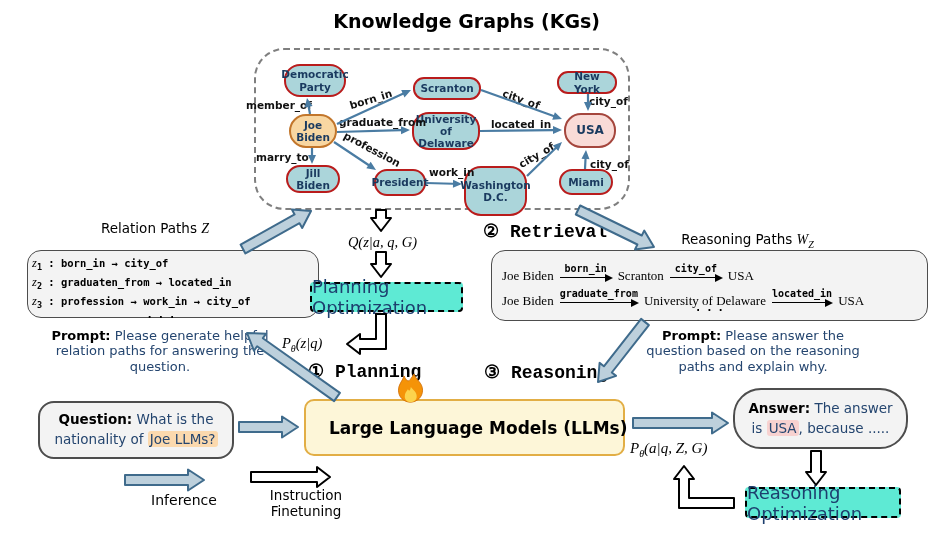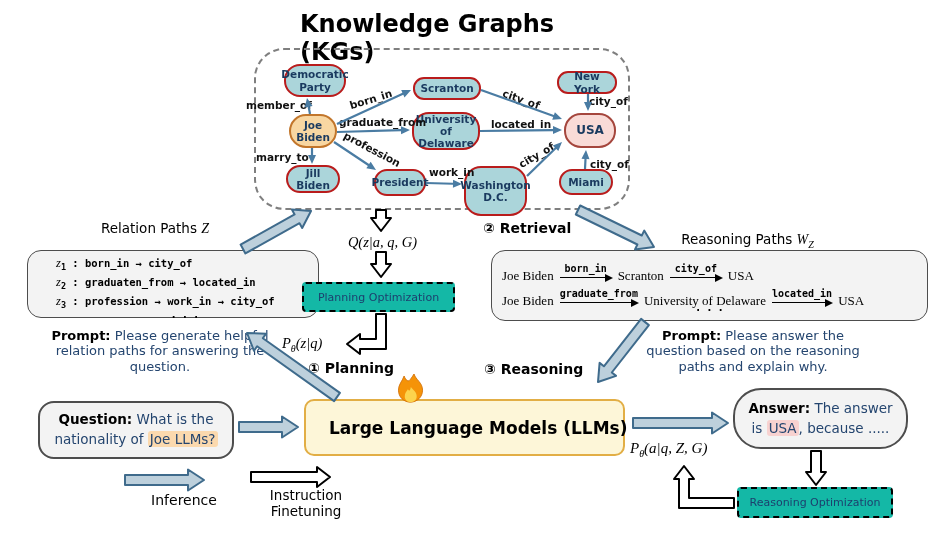--- a/index.html
+++ b/index.html
@@ -1,41 +1,41 @@
 <!DOCTYPE html>
 <html><head>
 <meta charset="utf-8">
 <style>
   html,body{margin:0;padding:0;background:#fff;}
   #fig{position:relative;width:934px;height:550px;background:#fff;overflow:hidden;
        font-family:"DejaVu Sans",sans-serif;color:#000;}
   .abs{position:absolute;}
   .ctr{text-align:center;}
   
-  #kg-title{left:300px;top:10px;width:300px;font-size:24px;font-weight:bold;text-align:left;}
+  #kg-title{left:300px;top:10px;width:300px;font-size:19px;font-weight:bold;text-align:right;}
   #kg-box{left:254px;top:48px;width:372px;height:158px;border:2.2px dashed #7f7f7f;border-radius:30px;}
   .node{position:absolute;display:flex;align-items:center;justify-content:center;text-align:center;
         font-size:10.5px;font-weight:600;line-height:1.15;color:#1a3a5f;
         background:#abd5da;border:2px solid #b91c1c;border-radius:16px;padding:1px 2px;box-sizing:border-box;}
   .node.orange{background:#f8d7a2;border-color:#c2762b;}
   .node.pink{background:#f9dbd7;border-color:#a5463d;}
   .elabel{position:absolute;font-size:10.5px;font-weight:bold;color:#111;white-space:nowrap;}
   
   .graybox{position:absolute;background:#f3f3f3;border:1.6px solid #4d4d4d;border-radius:14px;box-sizing:border-box;}
-  .dashbox{position:absolute;background:#14b8a6;border:2px dashed #000;border-radius:4px;box-sizing:border-box;
-           display:flex;align-items:center;justify-content:center;font-size:11px;color:#1d3f6e;}
+  .dashbox{position:absolute;background:#5eead4;border:2px dashed #000;border-radius:4px;box-sizing:border-box;
+           display:flex;align-items:center;justify-content:center;font-size:18px;color:#1d3f6e;margin-left:8px;}
   .math{font-family:"Liberation Serif",serif;font-style:italic;font-size:14.5px;white-space:nowrap;}
   .math sub{font-size:10px;}
-  .step{position:absolute;font-size:14px;font-weight:bold;white-space:nowrap;}
+  .step{position:absolute;font-size:18px;font-weight:bold;white-space:nowrap;font-family:Liberation Mono, monospace;}
   .prompt{position:absolute;font-size:13px;line-height:1.18;color:#24456f;text-align:center;}
   .prompt b{color:#000;}
   .sectitle{position:absolute;font-size:13.5px;text-align:center;white-space:nowrap;}
   .sectitle .math{font-size:14px;}
   
-  #rel-box{left:27px;top:250px;width:292px;height:68px;padding:5px 0 0 28px;}
+  #rel-box{left:27px;top:250px;width:292px;height:68px;padding:5px 0 0 4px;}
   .zline{font-family:"DejaVu Sans Mono",monospace;font-weight:bold;font-size:10.5px;line-height:15px;white-space:nowrap;}
   .zline .zvar{font-family:"Liberation Serif",serif;font-style:italic;font-weight:normal;font-size:12.5px;}
   .zline sub{font-size:8.5px;}
   .zdots{text-align:center;font-weight:bold;font-size:10px;letter-spacing:2px;line-height:10px;width:260px;}
   
   #rsn-box{left:491px;top:250px;width:437px;height:71px;padding:6px 8px 0 10px;}
   .rrow{display:flex;align-items:flex-end;gap:4px;font-family:"Liberation Serif",serif;font-size:13px;height:25px;}
   .rrow .ent{white-space:nowrap;line-height:1;}
   .rarrow{display:flex;flex-direction:column;align-items:center;padding:0 2px;}
   .rarrow .lbl{font-family:"DejaVu Sans Mono",monospace;font-weight:bold;font-size:10px;line-height:1;}

